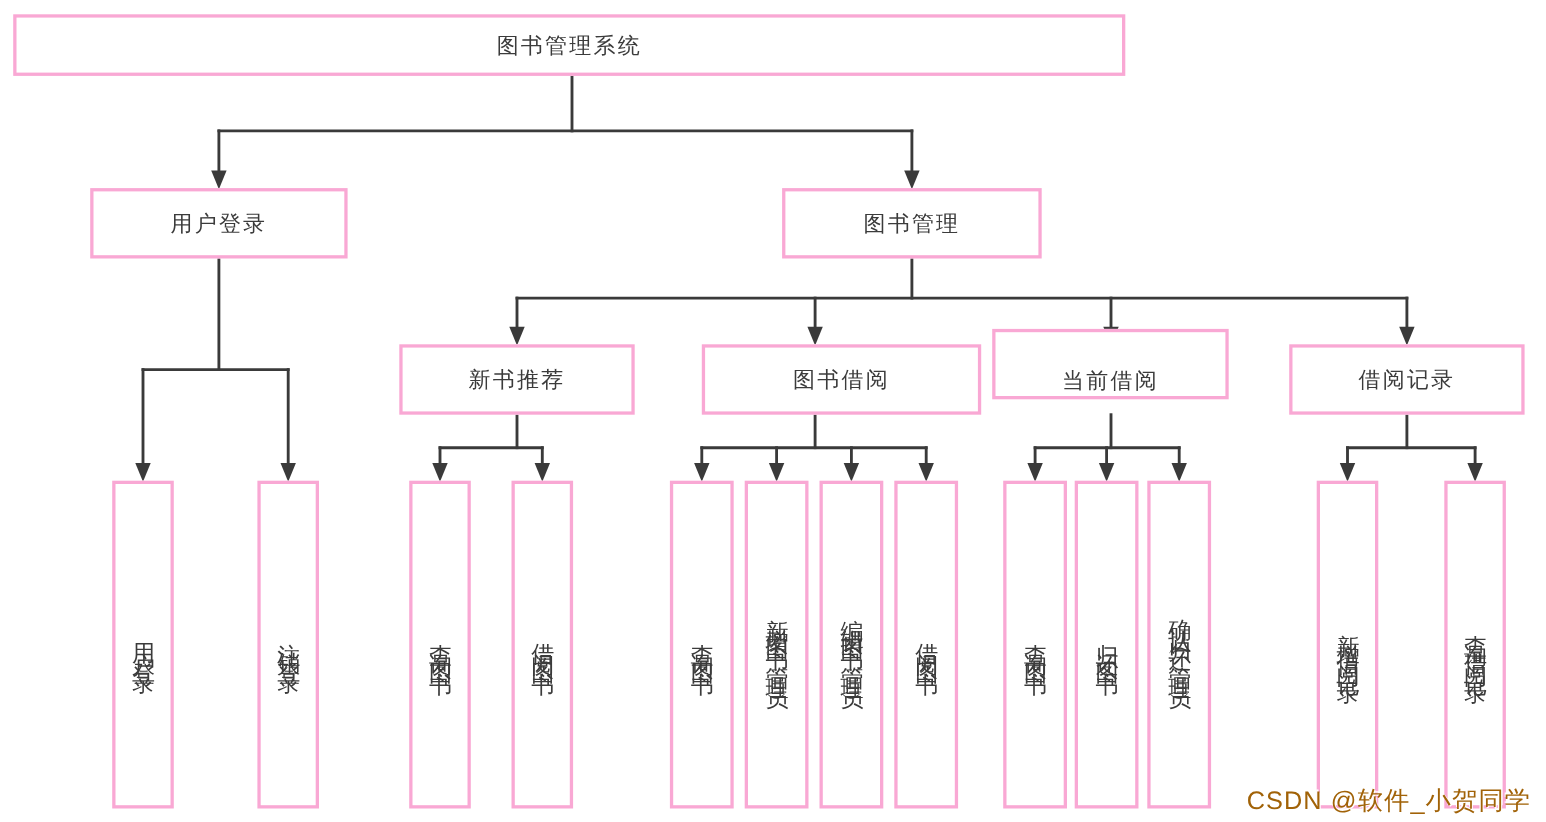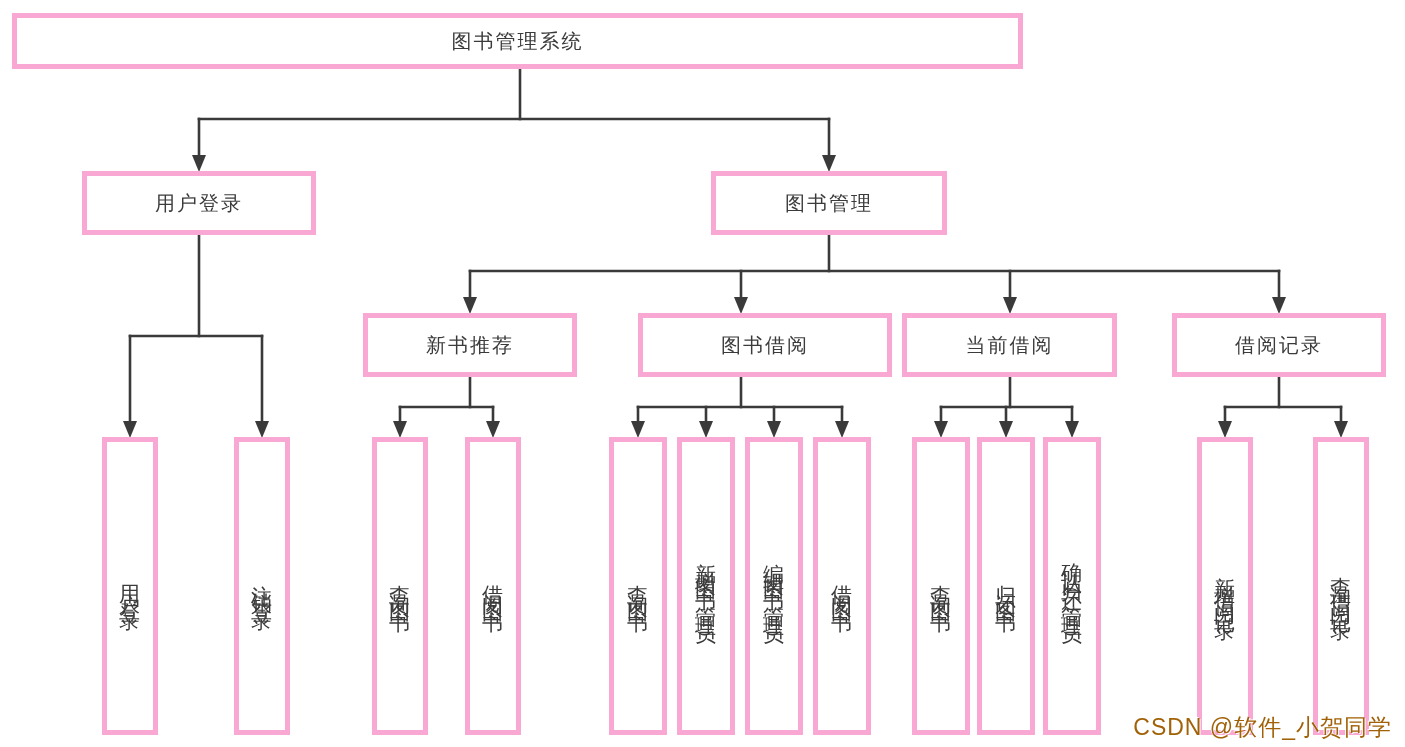--- a/index.html
+++ b/index.html
@@ -8,21 +8,21 @@
     width:1405px;height:747px;
     background:#ffffff;
     overflow:hidden;
     font-family:"Liberation Sans","DejaVu Sans",sans-serif;
     color:#3b3b3b;
   }
   .wires{position:absolute;left:0;top:0;}
   .node{
     position:absolute;
     box-sizing:border-box;
-    border:5px solid #f9a8d4;
+    border:3px solid #f9a8d4;
     background:#ffffff;
     display:flex;
     align-items:center;
     justify-content:center;
   }
   .h-node span{
     font-size:20px;
     letter-spacing:2px;
     white-space:nowrap;
     color:#3b3b3b;
@@ -133,21 +133,21 @@
   <div class="node h-node" style="left:711px;top:171px;width:236px;height:64px;">
     <span>图书管理</span>
   </div>
 
   <div class="node h-node" style="left:363px;top:313px;width:214px;height:64px;font-family:Liberation Mono, monospace;">
     <span>新书推荐</span>
   </div>
   <div class="node h-node" style="left:638px;top:313px;width:254px;height:64px;">
     <span>图书借阅</span>
   </div>
-  <div class="node h-node" style="left:902px;top:313px;width:215px;height:64px;">
+  <div class="node h-node" style="left:902px;top:299px;width:215px;height:64px;align-items:flex-end;">
     <span>当前借阅</span>
   </div>
   <div class="node h-node" style="left:1172px;top:313px;width:214px;height:64px;">
     <span>借阅记录</span>
   </div>
 
   <div class="node v-node" style="left:102px;top:437px;width:56px;height:298px;">
     <span>用户登录</span>
   </div>
   <div class="node v-node" style="left:234px;top:437px;width:56px;height:298px;">

